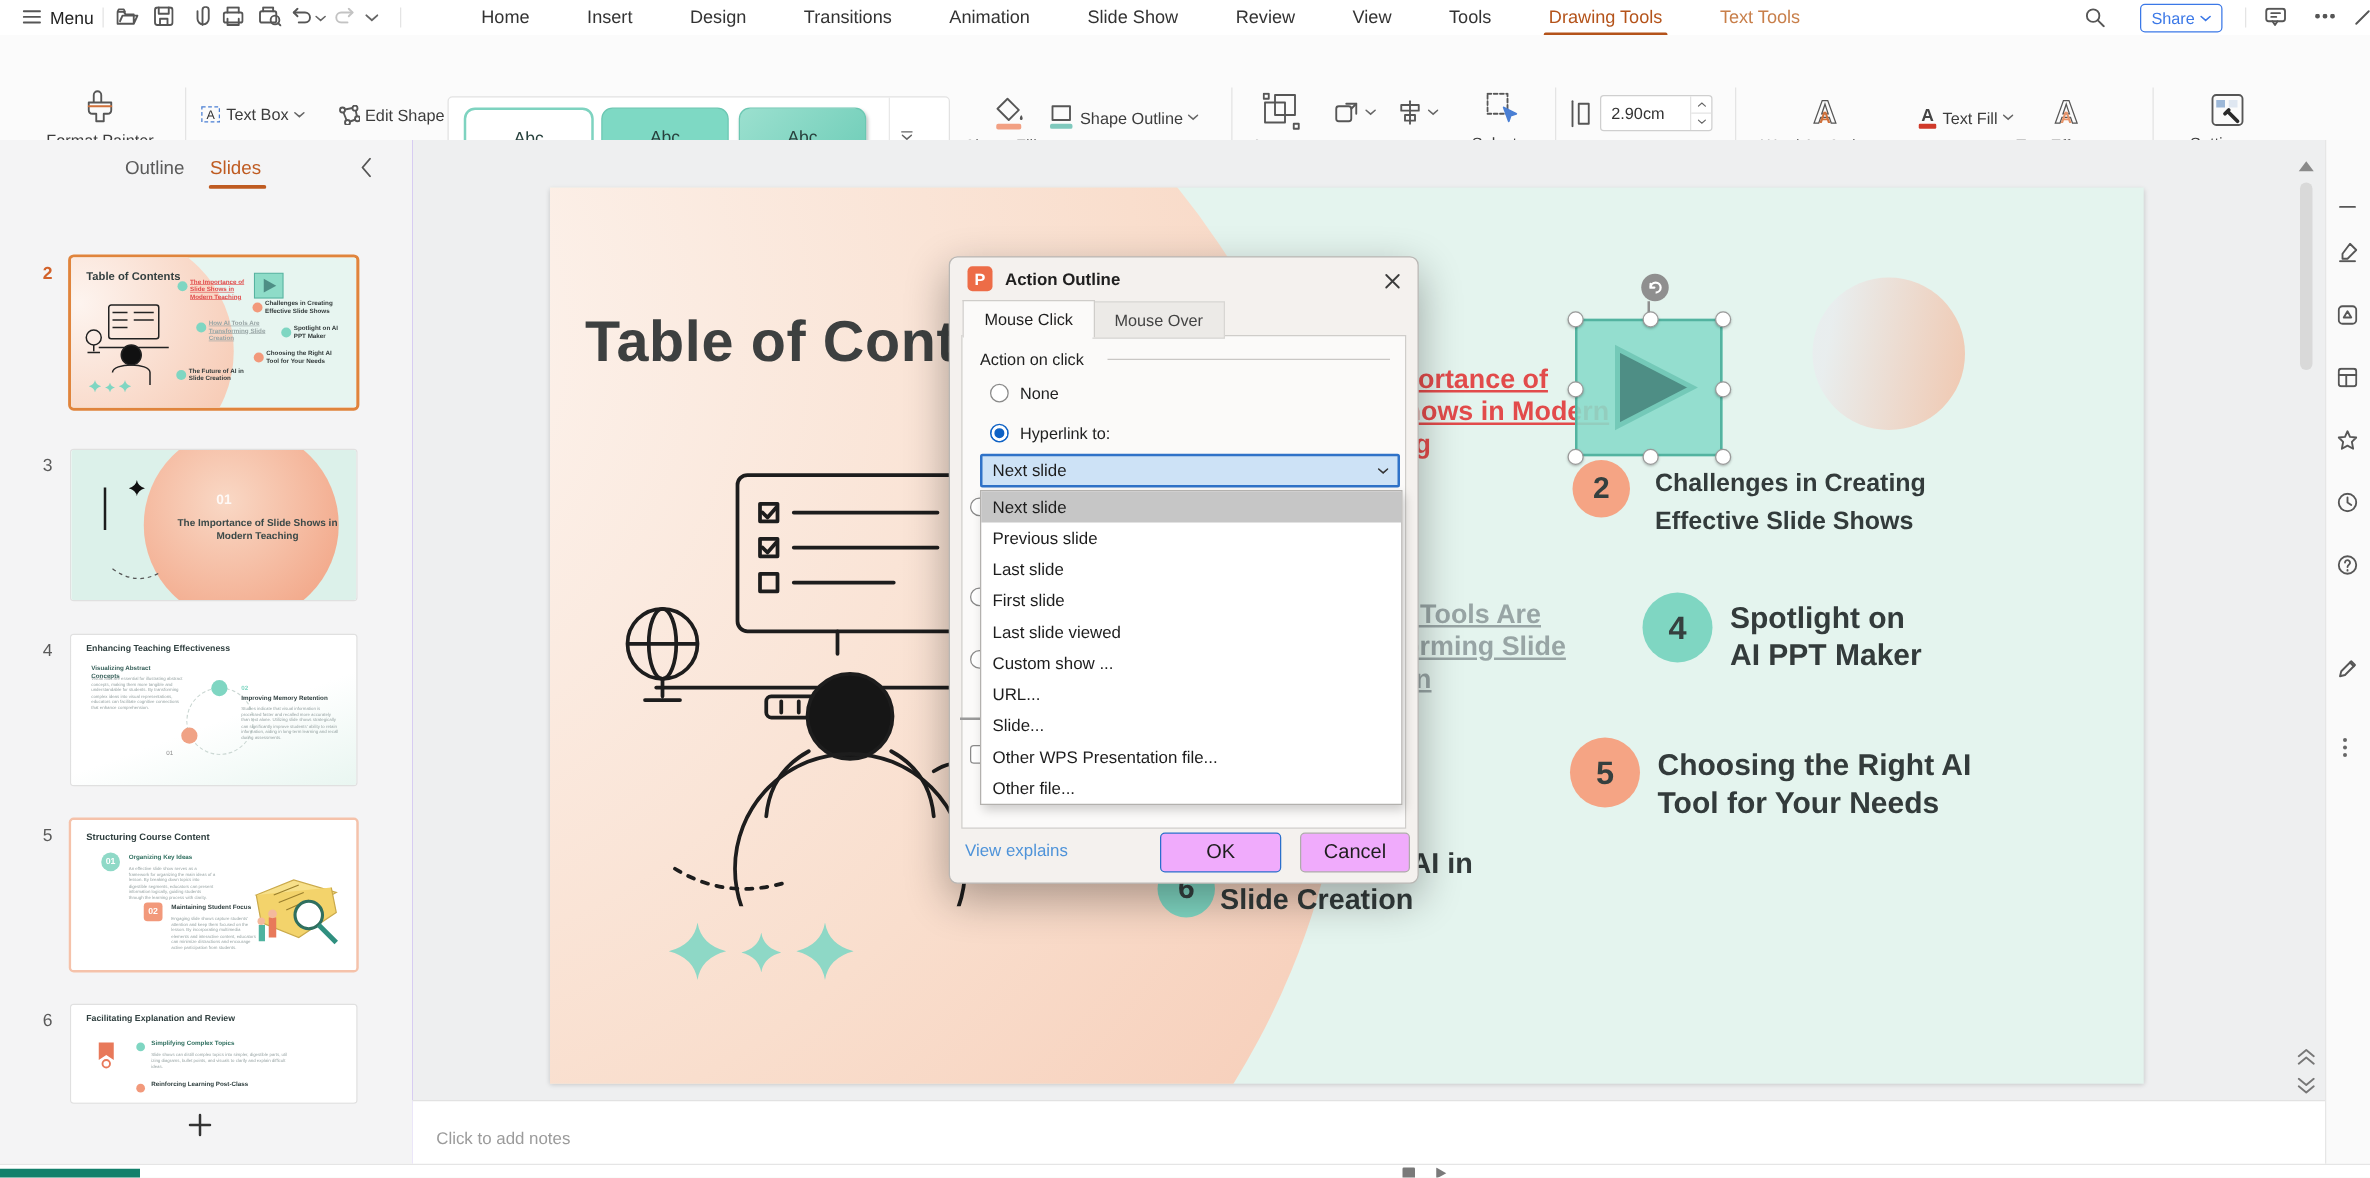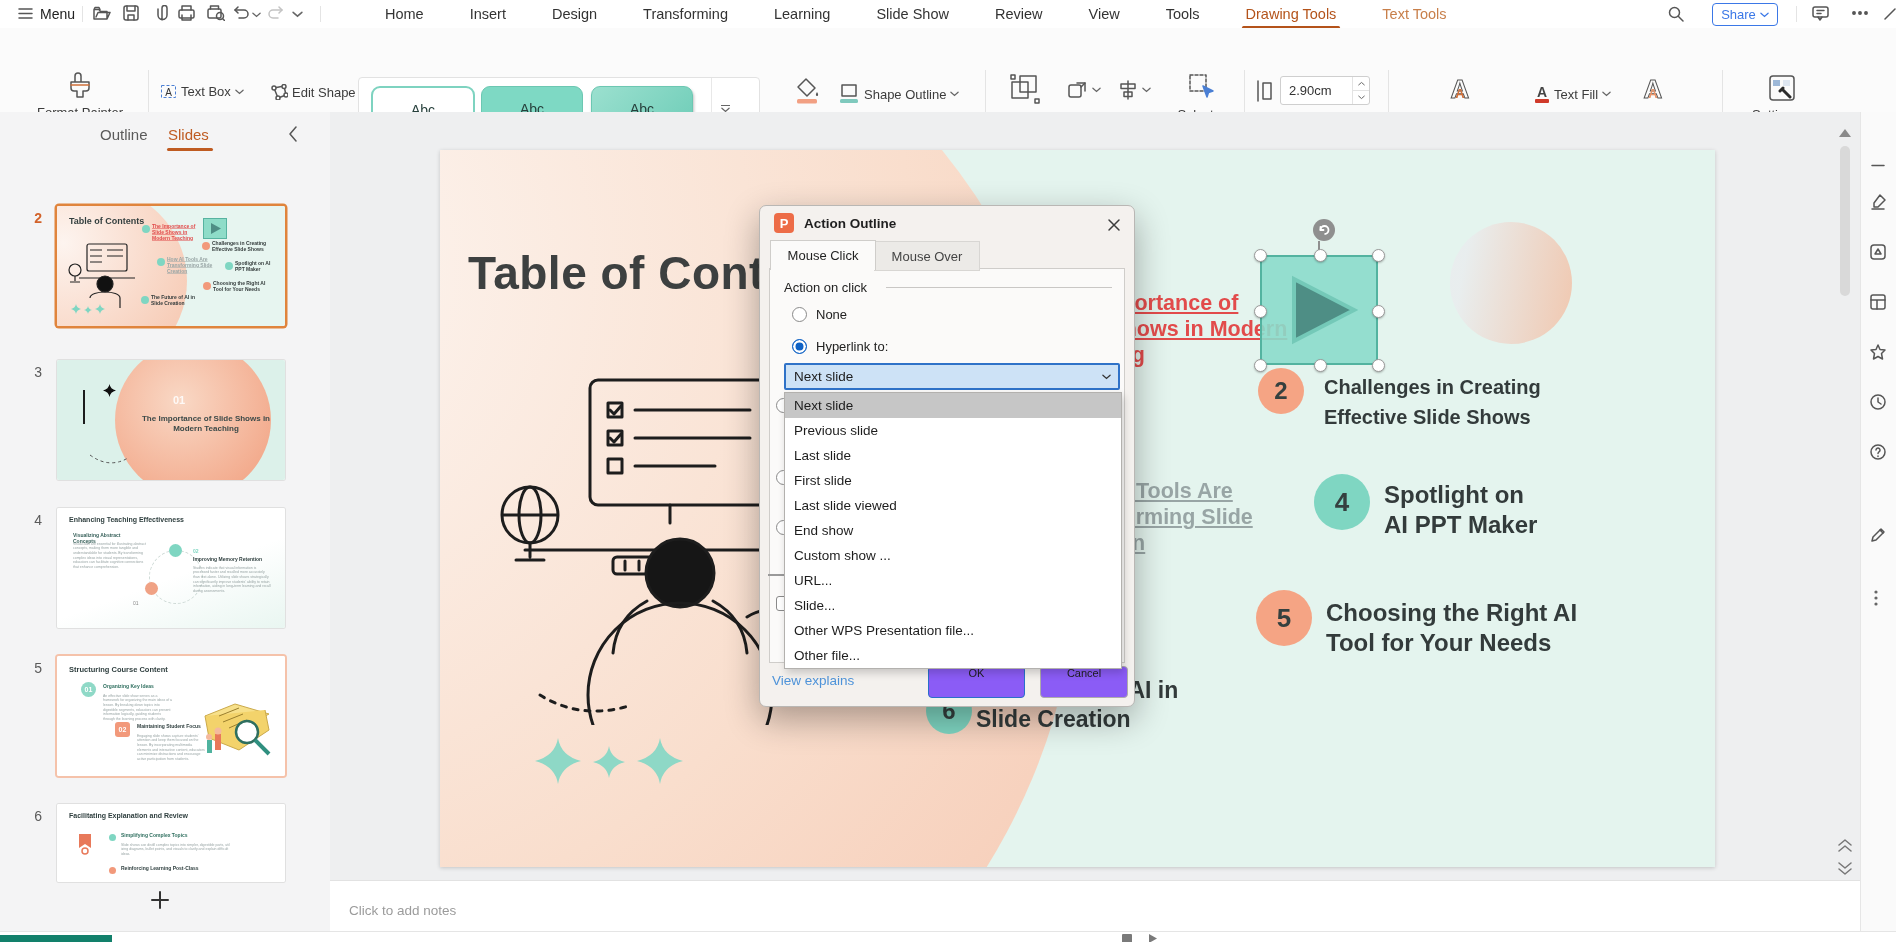--- a/index.html
+++ b/index.html
@@ -73,22 +73,22 @@
   .dtab.off{background:#eceae7;border:1px solid #d8d6d3;color:#444;z-index:1}
   .dpage{background:#fbfaf9;border:1px solid #cfcdca}
   .radio{width:15px;height:15px;border-radius:50%;background:#fff;border:1px solid #8a8a8a;box-sizing:border-box}
   .radio.on{background:#0f62c5;border:1px solid #0f62c5;box-shadow:inset 0 0 0 2.5px #fff, inset 0 0 0 4px #0f62c5}
   .dlabel{font-size:13px;color:#222}
   .combo{width:336px;height:27px;background:#cde2f6;border:2px solid #2f72c8;border-radius:2px;box-sizing:border-box;
          display:flex;align-items:center;font-size:13.5px;color:#1d1d1d}
   .dlist{width:336px;background:#fff;border:1px solid #b3b1ae;z-index:5;box-shadow:2px 4px 8px rgba(0,0,0,.18)}
   .ditem{height:25px;line-height:25px;padding-left:9px;font-size:13.5px;color:#1d1d1d}
   .ditem.sel{background:#c6c6c6}
-  .dbtn{height:32px;background:#8b5cf6;border-radius:4px;display:flex;justify-content:center;
-        font-size:11px;color:#1d1d1d;box-sizing:border-box}
+  .dbtn{height:32px;background:#f0abfc;border-radius:4px;display:flex;align-items:center;justify-content:center;
+        font-size:16px;color:#1d1d1d;box-sizing:border-box}
   .frag{position:absolute;z-index:2}
 
   
   .notesbar{left:330px;top:880px;width:1530px;height:51px;background:#fff;border-top:1px solid #e2e2e2}
   .rightbar{left:1860px;top:112px;width:36px;height:822px;background:#fafafa;border-left:1px solid #e6e6e6}
   .statusbar{left:0;top:931px;width:1896px;height:11px;background:#fff;border-top:1px solid #e5e5e5}
 </style>
 </head>
 <body>
 
@@ -162,22 +162,22 @@
       <svg class="chev" style="width:11px;height:7px">
         <use href="#chev"></use>
       </svg>
     </span>
   <span class="abs sep-v" style="left:320px;top:6px;height:16px"></span>
 
   <nav class="abs mtabs">
     <span class="mtab">Home</span>
     <span class="mtab">Insert</span>
     <span class="mtab">Design</span>
-    <span class="mtab">Transforming</span>
-    <span class="mtab">Learning</span>
+    <span class="mtab">Transitions</span>
+    <span class="mtab">Animation</span>
     <span class="mtab">Slide Show</span>
     <span class="mtab">Review</span>
     <span class="mtab">View</span>
     <span class="mtab">Tools</span>
     <span class="mtab active" style="position:relative">
       <span>Drawing Tools</span>
       <span class="activebar" style="position:absolute;left:-4px;right:-4px;bottom:-7px"></span>
     </span>
     <span class="mtab texttools">Text Tools</span>
   </nav>
@@ -886,21 +886,20 @@
   <span class="frag radio" style="left:16px;top:314px"></span>
   <span class="frag" style="left:8px;top:368px;width:16px;height:2px;background:#9a9a9a"></span>
   <span class="frag radio" style="left:16px;top:390px;border-radius:3px"></span>
 
   <div class="abs dlist" style="left:24px;top:186px">
     <div class="ditem sel">Next slide</div>
     <div class="ditem">Previous slide</div>
     <div class="ditem">Last slide</div>
     <div class="ditem">First slide</div>
     <div class="ditem">Last slide viewed</div>
-    <div class="ditem">End show</div>
     <div class="ditem">Custom show ...</div>
     <div class="ditem">URL...</div>
     <div class="ditem">Slide...</div>
     <div class="ditem">Other WPS Presentation file...</div>
     <div class="ditem">Other file...</div>
   </div>
 
   <span class="abs" style="left:12px;top:467px;font-size:13.5px;color:#4e93d9">View explains</span>
   <div class="abs dbtn" style="left:168px;top:460px;width:97px;border:1.5px solid #2a6fcb">
       <span>OK</span>

